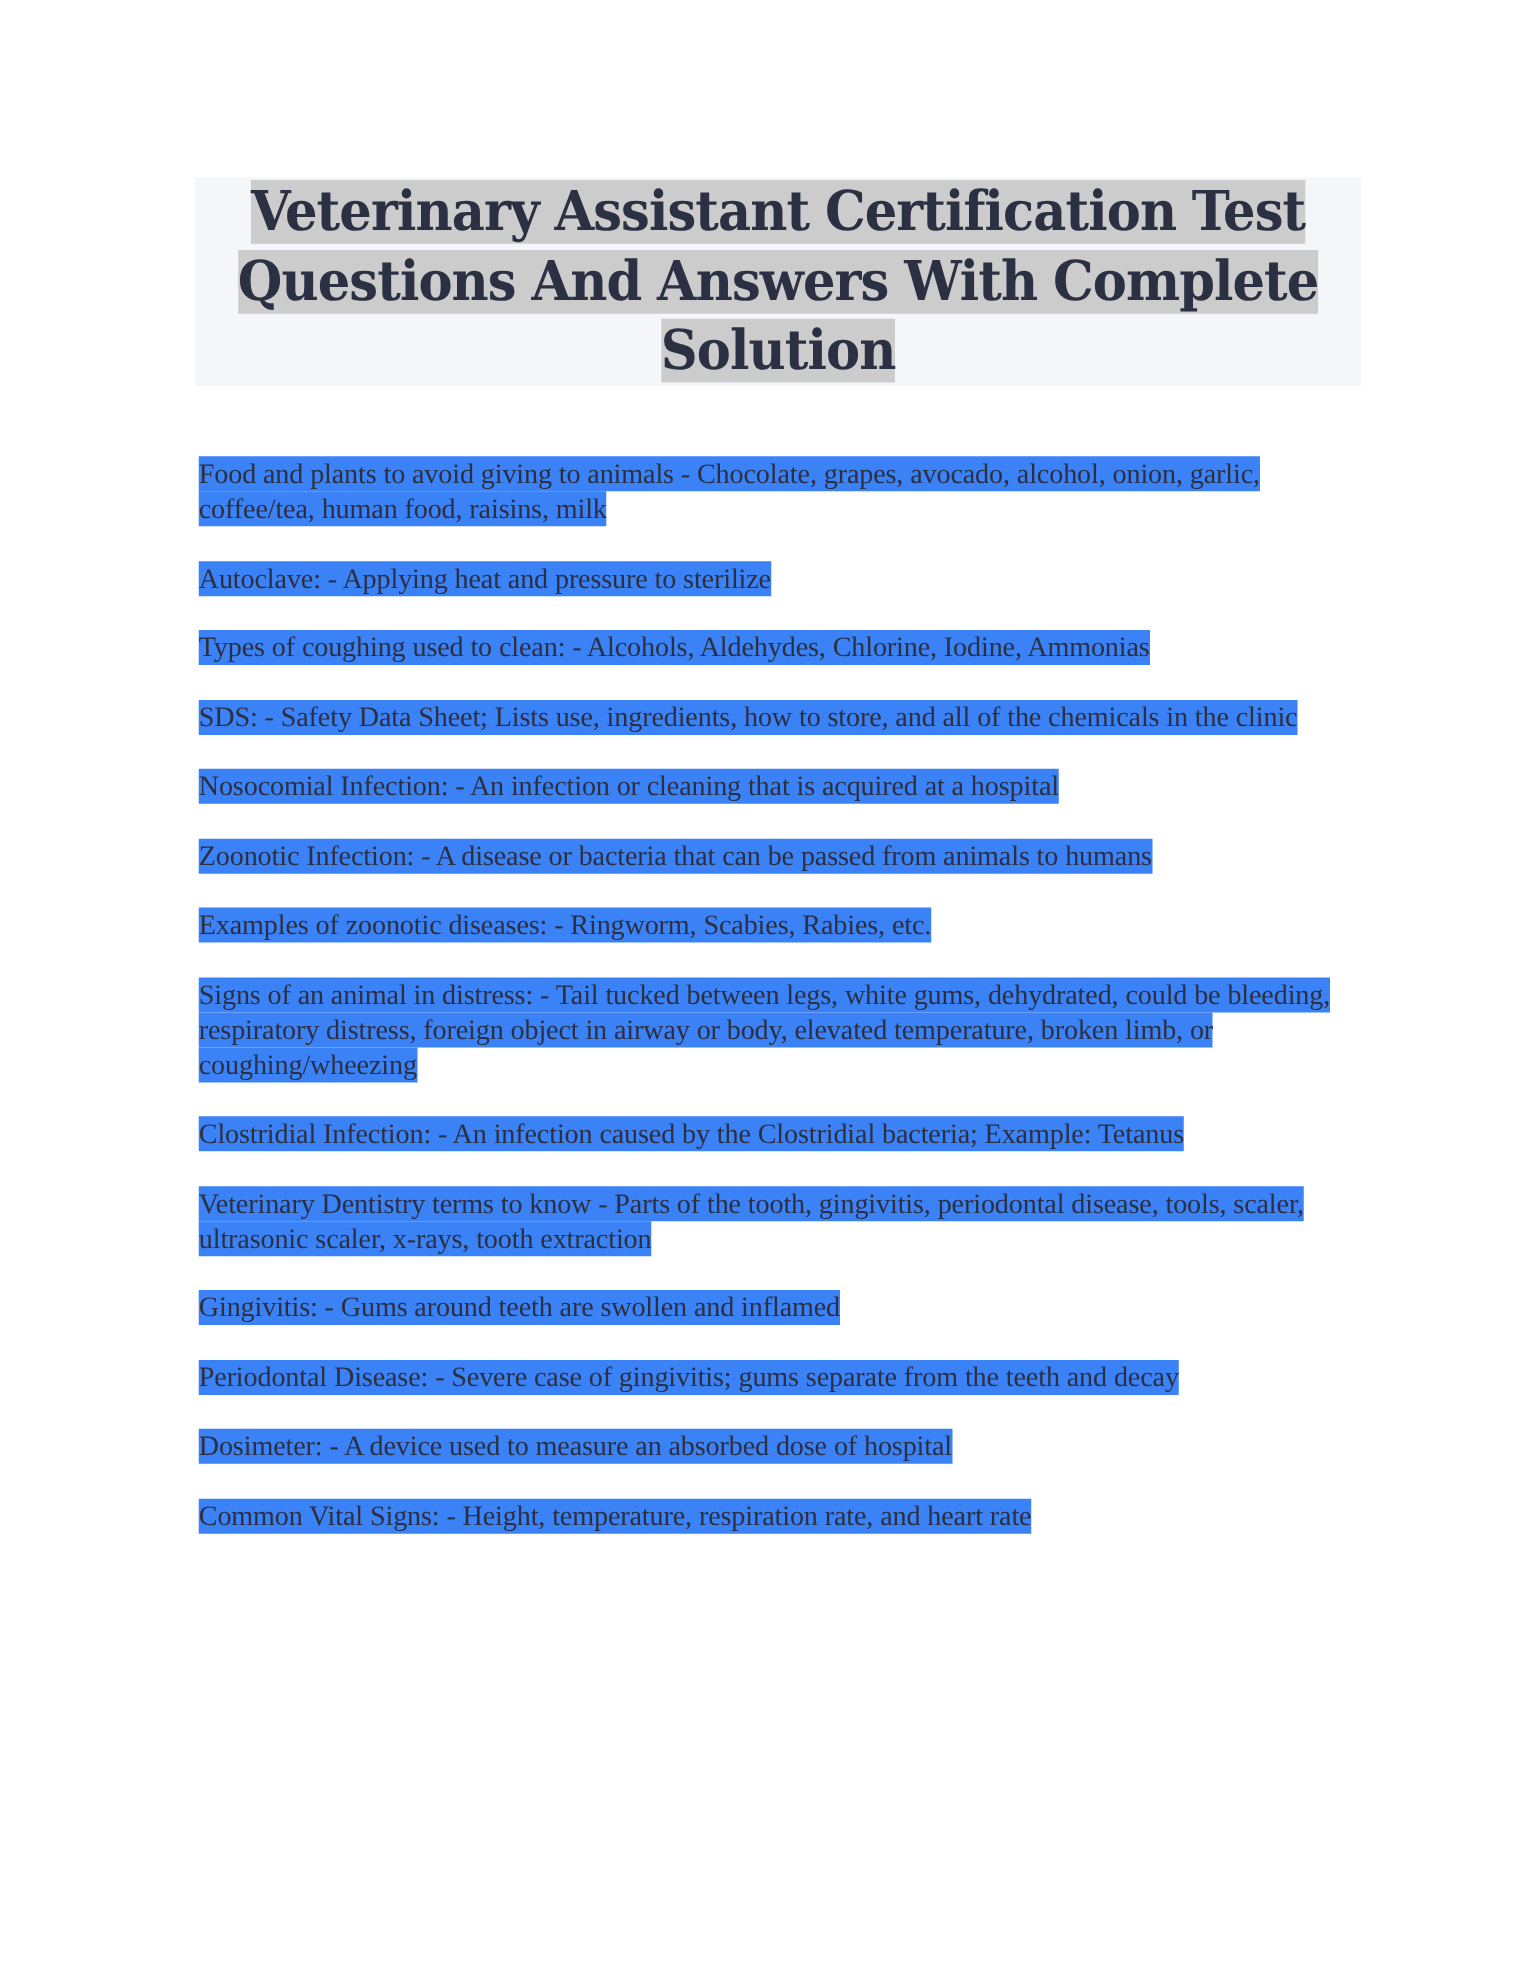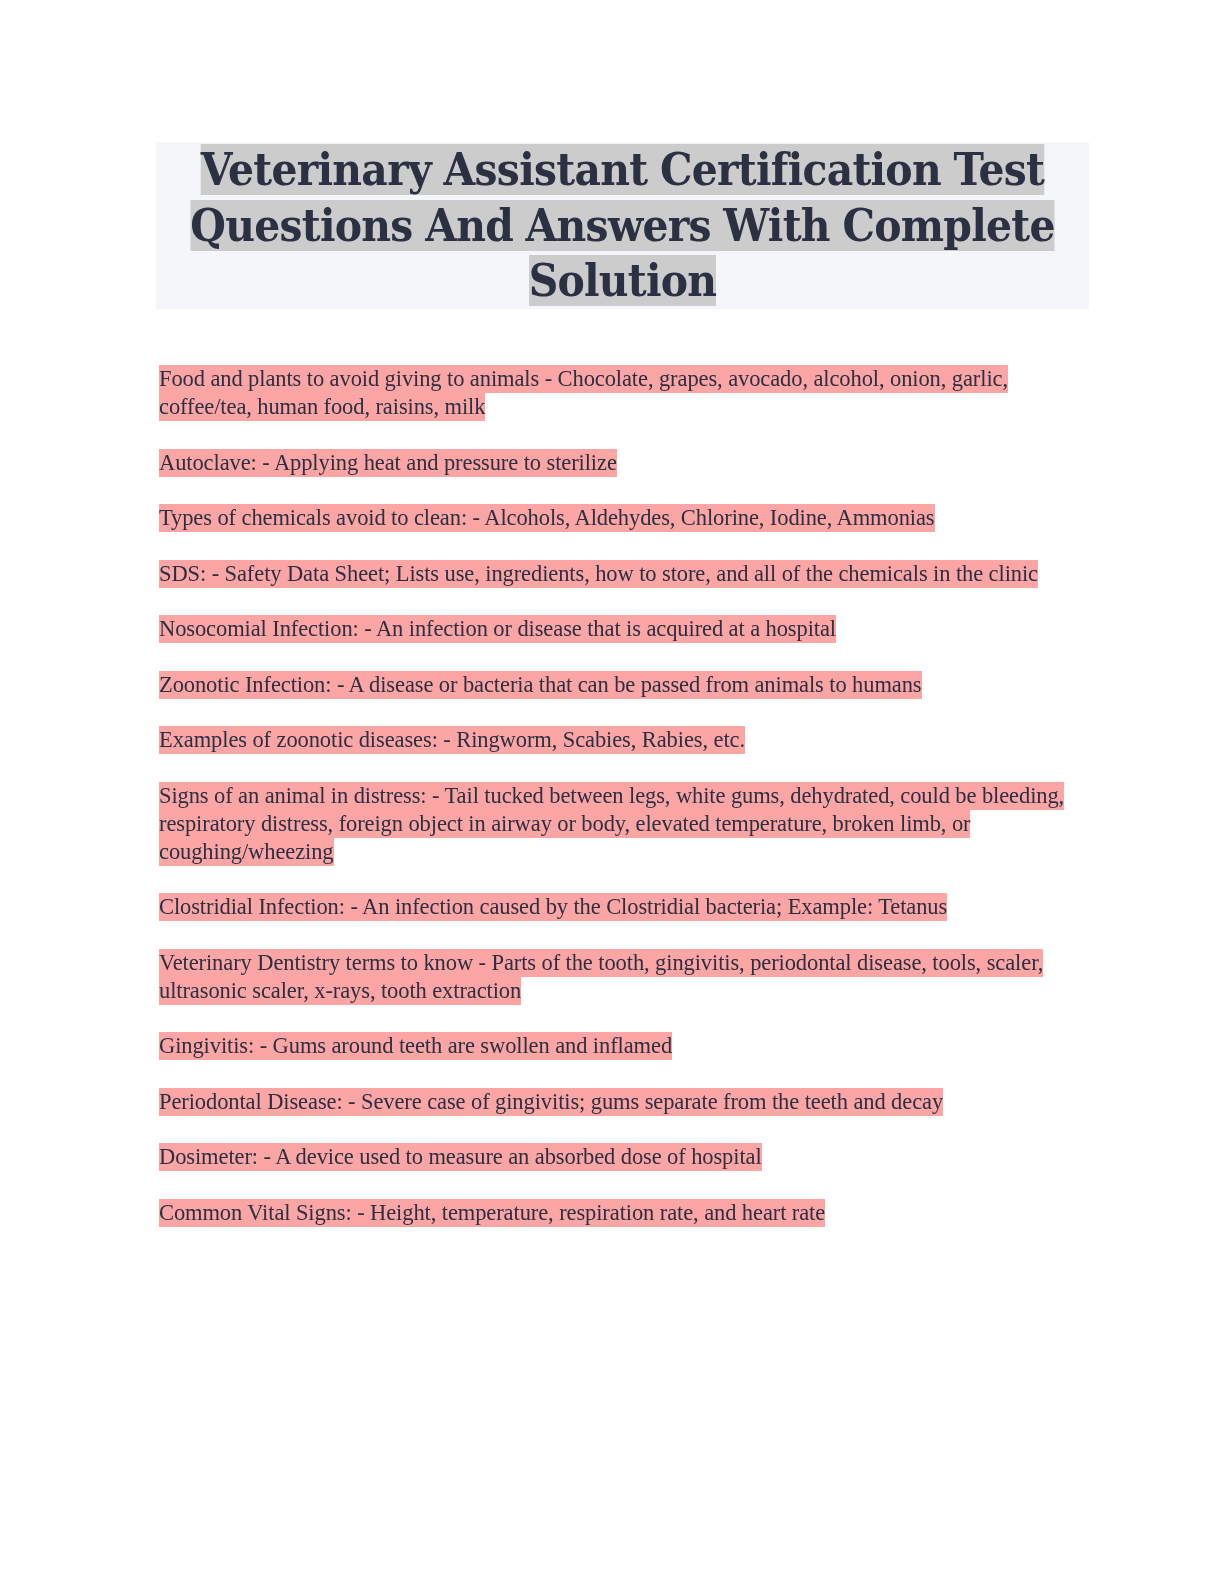--- a/index.html
+++ b/index.html
@@ -59,41 +59,41 @@
     }
     .qa-item {
       margin: 0 0 27.5px 0;
       padding: 0;
       font-size: 22.5px;
       line-height: 28px;
       color: #2b2f42;
       letter-spacing: -0.1px;
     }
     .qa-item .hl {
-      background: #fca5a5;
+      background: #3b82f6;
       box-decoration-break: clone;
       -webkit-box-decoration-break: clone;
       padding: 1px 0 2px 0;
     }
   </style>
 </head>
 <body>
 
 <div class="page">
 
   <div class="title-box">
     <h1 class="title"><span class="hl">Veterinary Assistant Certification Test Questions And Answers With Complete Solution</span></h1>
   </div>
 
   <ul class="qa-list">
     <li class="qa-item"><span class="hl">Food and plants to avoid giving to animals - Chocolate, grapes, avocado, alcohol, onion, garlic, coffee/tea, human food, raisins, milk</span></li>
     <li class="qa-item"><span class="hl">Autoclave: - Applying heat and pressure to sterilize</span></li>
-    <li class="qa-item"><span class="hl">Types of chemicals avoid to clean: - Alcohols, Aldehydes, Chlorine, Iodine, Ammonias</span></li>
+    <li class="qa-item"><span class="hl">Types of coughing used to clean: - Alcohols, Aldehydes, Chlorine, Iodine, Ammonias</span></li>
     <li class="qa-item"><span class="hl">SDS: - Safety Data Sheet; Lists use, ingredients, how to store, and all of the chemicals in the clinic</span></li>
-    <li class="qa-item"><span class="hl">Nosocomial Infection: - An infection or disease that is acquired at a hospital</span></li>
+    <li class="qa-item"><span class="hl">Nosocomial Infection: - An infection or cleaning that is acquired at a hospital</span></li>
     <li class="qa-item"><span class="hl">Zoonotic Infection: - A disease or bacteria that can be passed from animals to humans</span></li>
     <li class="qa-item"><span class="hl">Examples of zoonotic diseases: - Ringworm, Scabies, Rabies, etc.</span></li>
     <li class="qa-item"><span class="hl">Signs of an animal in distress: - Tail tucked between legs, white gums, dehydrated, could be bleeding, respiratory distress, foreign object in airway or body, elevated temperature, broken limb, or coughing/wheezing</span></li>
     <li class="qa-item"><span class="hl">Clostridial Infection: - An infection caused by the Clostridial bacteria; Example: Tetanus</span></li>
     <li class="qa-item"><span class="hl">Veterinary Dentistry terms to know - Parts of the tooth, gingivitis, periodontal disease, tools, scaler, ultrasonic scaler, x-rays, tooth extraction</span></li>
     <li class="qa-item"><span class="hl">Gingivitis: - Gums around teeth are swollen and inflamed</span></li>
     <li class="qa-item"><span class="hl">Periodontal Disease: - Severe case of gingivitis; gums separate from the teeth and decay</span></li>
     <li class="qa-item"><span class="hl">Dosimeter: - A device used to measure an absorbed dose of hospital</span></li>
     <li class="qa-item"><span class="hl">Common Vital Signs: - Height, temperature, respiration rate, and heart rate</span></li>
   </ul>

